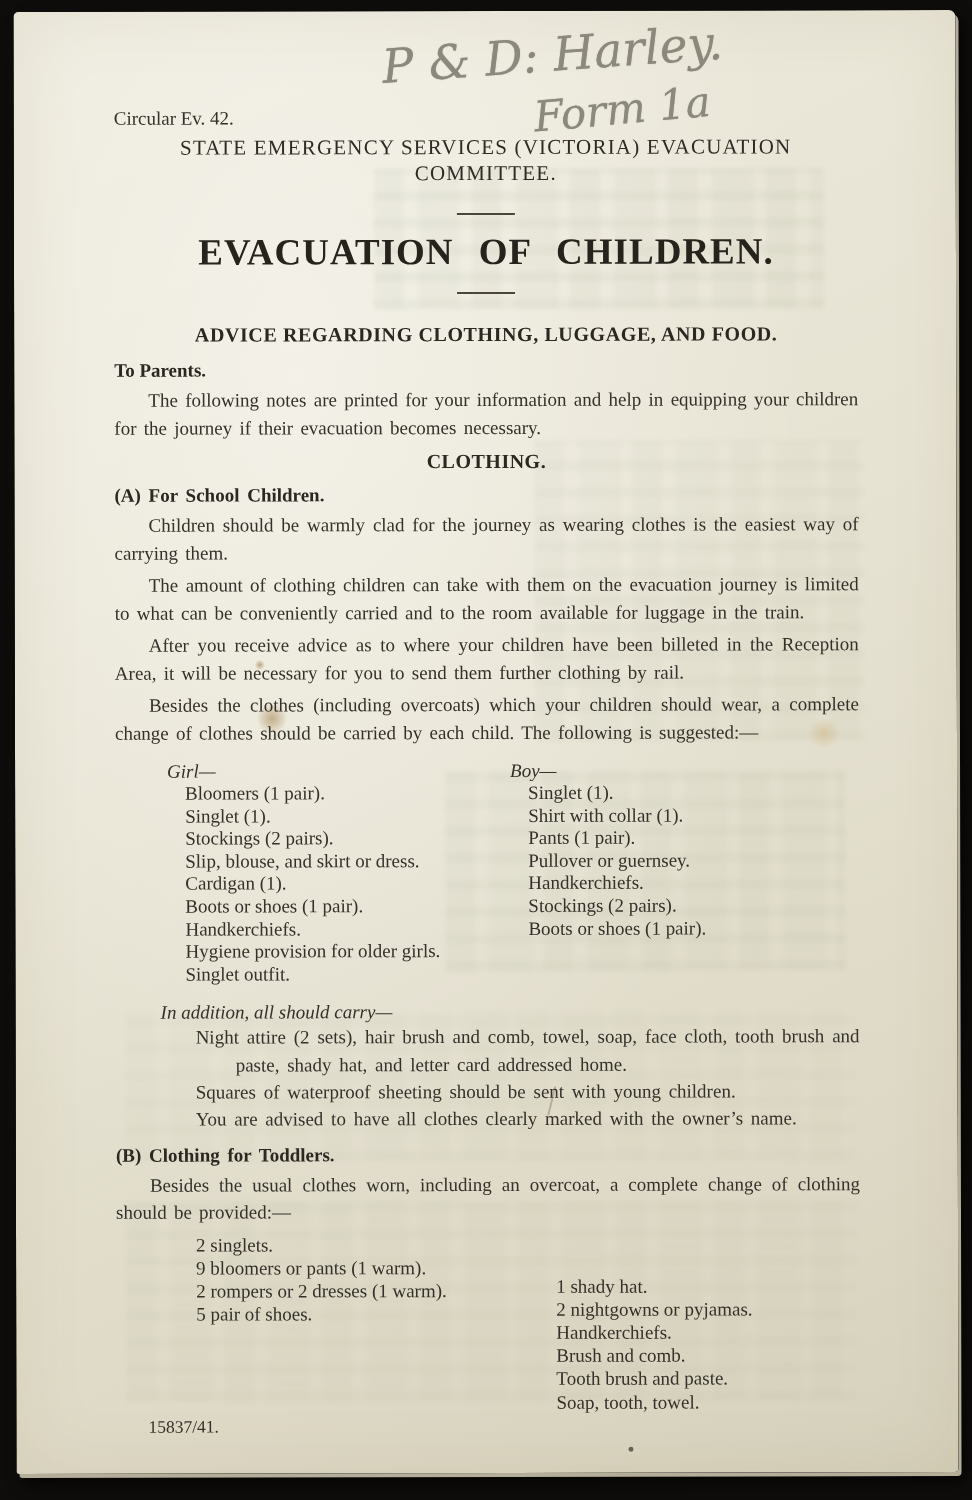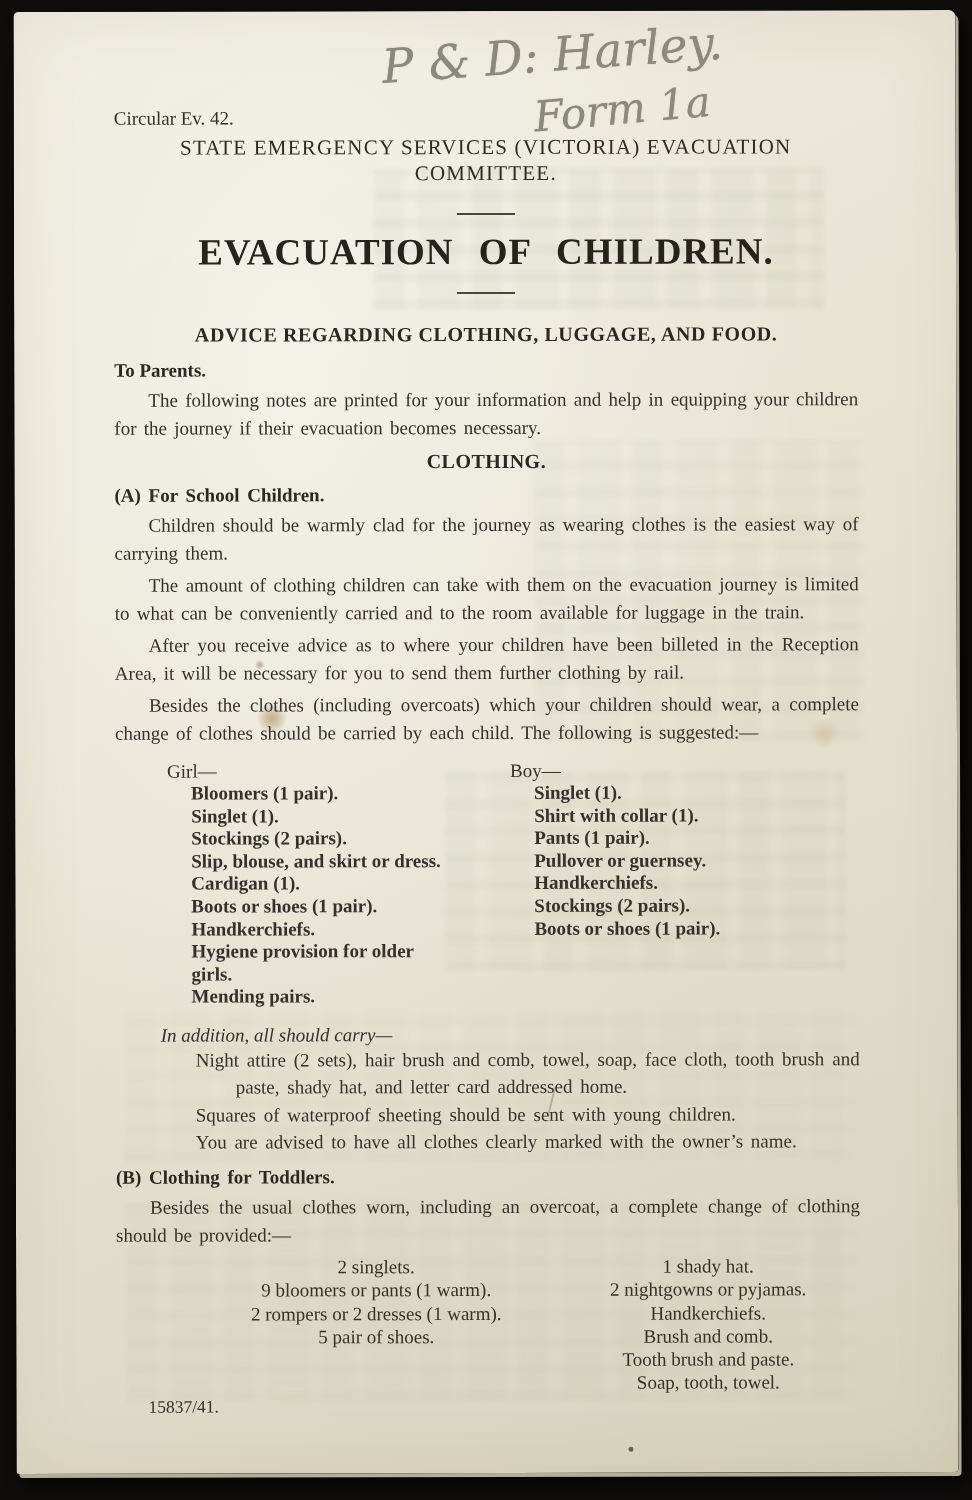--- a/index.html
+++ b/index.html
@@ -64,29 +64,29 @@
   .rule2{margin-top:19px;}
   .doc-title{margin-top:15px;text-align:center;font-size:37px;font-weight:bold;letter-spacing:1px;word-spacing:15px;color:#26221c;}
   .advice-h{margin-top:29px;text-align:center;font-size:20px;font-weight:bold;letter-spacing:.6px;color:#2b2721;}
   .to-parents{margin-top:13px;font-size:19px;font-weight:bold;color:#2b2721;}
   .para{margin-top:5px;font-size:19px;line-height:27.5px;text-align:justify;text-indent:34px;word-spacing:2.5px;}
   .sec-h{margin-top:9px;text-align:center;font-size:20px;font-weight:bold;letter-spacing:.5px;color:#2b2721;}
   .sub-h{margin-top:11px;font-size:19px;font-weight:bold;word-spacing:3px;color:#2b2721;}
   .cols{display:flex;margin-top:13px;font-size:19px;}
   .col-girl{margin-left:52px;width:290px;}
   .col-boy{margin-left:53px;flex:1;}
-  .col-label{line-height:23px;}
-  .plain-list .list-item{margin-left:24px;line-height:22.6px;font-weight:bold;}
+  .col-label{font-style:italic;line-height:23px;}
+  .plain-list .list-item{margin-left:18px;line-height:22.6px;}
   .lead-in{margin-top:16px;margin-left:45px;font-size:19px;font-style:italic;}
   .carry-list .list-item{padding-left:120px;text-indent:-40px;font-size:19px;line-height:27.3px;text-align:justify;word-spacing:3px;}
   .b-intro{margin-top:5px;font-size:19px;line-height:27.5px;text-align:justify;text-indent:34px;word-spacing:2.5px;}
   .tod-cols{display:flex;margin-top:7px;font-size:19px;}
   .tod-left{margin-left:80px;width:360px;}
-  .tod-right{flex:1;}
-  .tod-cols .list-item{line-height:23.2px;text-align:center;}
+  .tod-right{flex:1;margin-top:42px;}
+  .tod-cols .list-item{line-height:23.2px;}
   .print-code{margin-top:2px;margin-left:32px;font-size:17.5px;}
 </style>
 </head>
 <body>
 
 <div class="paper">
 
   <div class="ghost g1"></div>
   <div class="ghost g2"></div>
   <div class="ghost g3"></div>
@@ -127,21 +127,21 @@
       <div class="col-girl plain-list">
         <div class="col-label">Girl—</div>
       <div class="list-item">Bloomers (1 pair).</div>
           <div class="list-item">Singlet (1).</div>
           <div class="list-item">Stockings (2 pairs).</div>
           <div class="list-item">Slip, blouse, and skirt or dress.</div>
           <div class="list-item">Cardigan (1).</div>
           <div class="list-item">Boots or shoes (1 pair).</div>
           <div class="list-item">Handkerchiefs.</div>
           <div class="list-item">Hygiene provision for older girls.</div>
-          <div class="list-item">Mending pairs.</div>
+          <div class="list-item">Singlet outfit.</div>
         </div>
       <div class="col-boy plain-list">
         <div class="col-label">Boy—</div>
       <div class="list-item">Singlet (1).</div>
           <div class="list-item">Shirt with collar (1).</div>
           <div class="list-item">Pants (1 pair).</div>
           <div class="list-item">Pullover or guernsey.</div>
           <div class="list-item">Handkerchiefs.</div>
           <div class="list-item">Stockings (2 pairs).</div>
           <div class="list-item">Boots or shoes (1 pair).</div>

